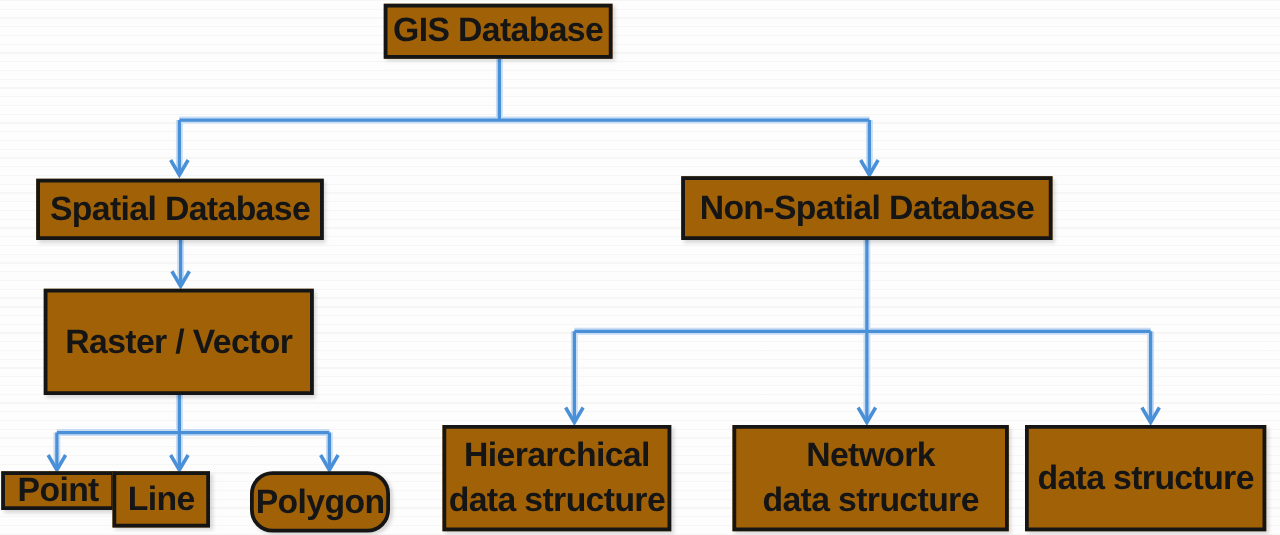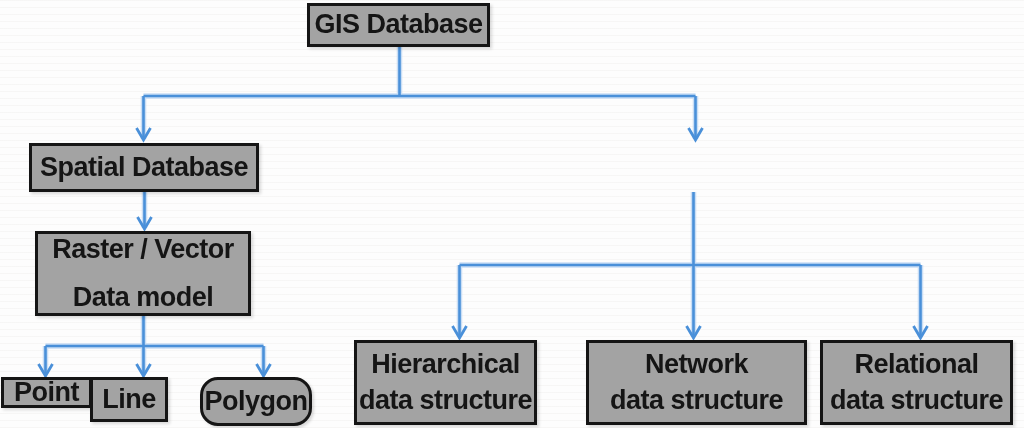--- a/index.html
+++ b/index.html
@@ -8,21 +8,21 @@
     font-family:"Liberation Sans","DejaVu Sans",sans-serif;
     background:#fdfdfd;
     background-image:repeating-linear-gradient(180deg,
       rgba(190,185,178,0.10) 0px, rgba(190,185,178,0.10) 1px,
       transparent 1px, transparent 7px);
   }
   .stage{position:relative;width:1024px;height:428px;}
   .connectors{position:absolute;left:0;top:0;width:1024px;height:428px;}
   .node{
     position:absolute;
-    background:#a3a3a3;
+    background:#a16207;
     border:3px solid #151515;
     box-sizing:border-box;
     display:flex;flex-direction:column;
     align-items:center;justify-content:center;
     font-weight:bold;color:#151515;
     font-size:27px;line-height:1.3;
     text-align:center;letter-spacing:-0.5px;
     box-shadow:2px 2px 3px rgba(0,0,0,0.15);
     white-space:nowrap;
   }
@@ -73,24 +73,26 @@
   </svg>
 
   <div class="node" id="n-gis">
     <span>GIS Database</span>
   </div>
 
   <div class="node" id="n-spatial">
     <span>Spatial Database</span>
   </div>
 
+  <div class="node" id="n-nonspatial">
+    <span>Non-Spatial Database</span>
+  </div>
 
   <div class="node" id="n-raster">
     <span>Raster / Vector</span>
-    <span>Data model</span>
   </div>
 
   <div class="node" id="n-point">
     <span>Point</span>
   </div>
 
   <div class="node" id="n-line">
     <span>Line</span>
   </div>
 
@@ -102,17 +104,16 @@
     <span>Hierarchical</span>
     <span>data structure</span>
   </div>
 
   <div class="node" id="n-network">
     <span>Network</span>
     <span>data structure</span>
   </div>
 
   <div class="node" id="n-relational">
-    <span>Relational</span>
     <span>data structure</span>
   </div>
 
 </div>
 
 </body></html>

